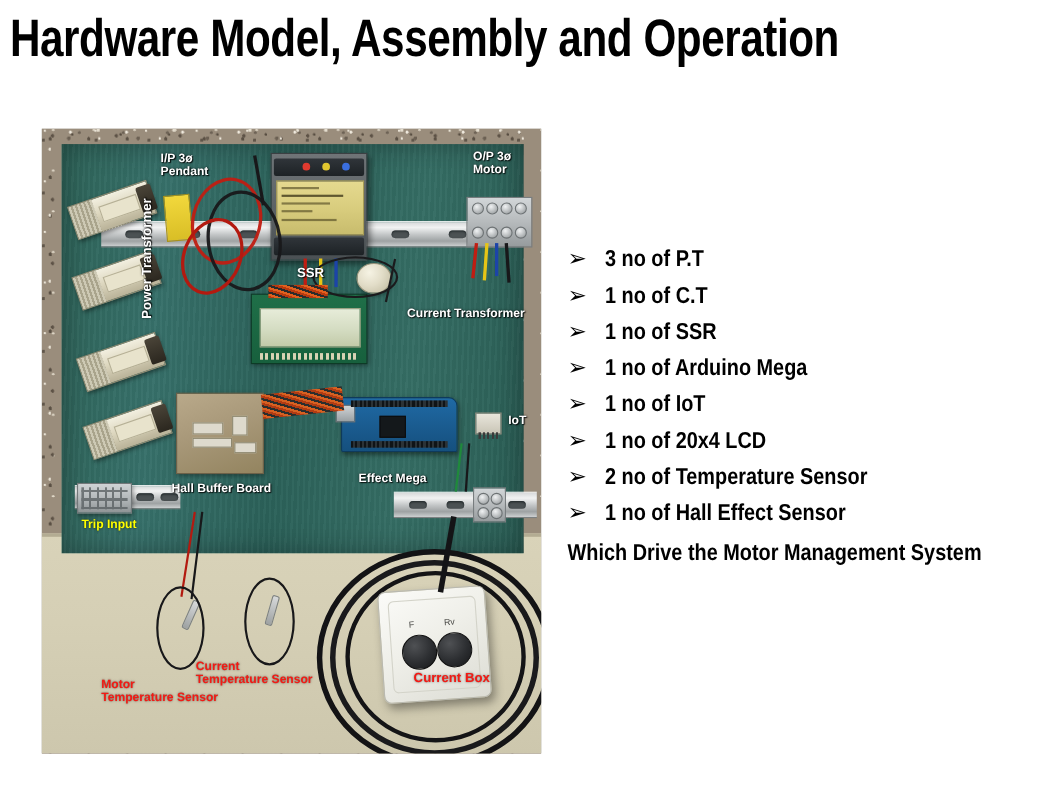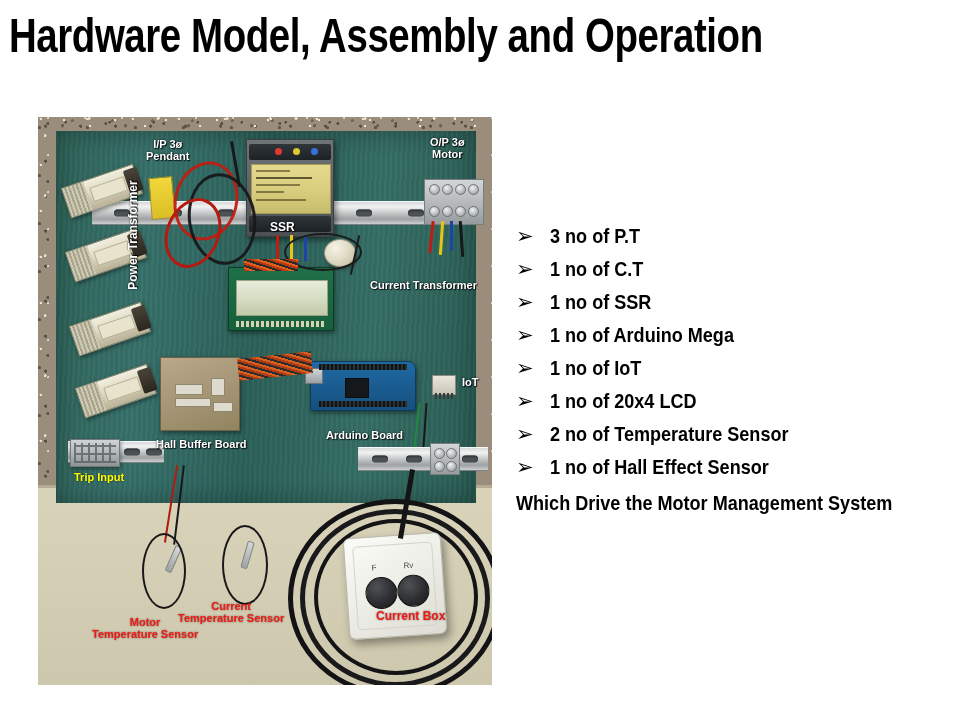--- a/index.html
+++ b/index.html
@@ -299,21 +299,21 @@
     font-family: "Liberation Sans", sans-serif;
     font-weight: bold;
     color: #ffffff;
     text-shadow: 0 0 2px rgba(0,0,0,.9), 1px 1px 1px rgba(0,0,0,.8);
     white-space: nowrap;
     line-height: 1.06;
     transform-origin: left top;
   }
   .anno.red    { color: #f31a14; text-shadow: 0 0 2px rgba(0,0,0,.55); }
   .anno.yellow { color: #ffff00; text-shadow: 0 0 2px rgba(0,0,0,.75); }
-  .anno.center { text-align: center; }
+  .anno.center { }
   .anno.vert {
     transform: rotate(-90deg);
     transform-origin: left bottom;
   }
 
   
   #bullets {
     position: absolute;
     left: 516px;
     top: 224px;
@@ -518,29 +518,29 @@
   <div class="anno center" style="left:108px; top:22px; font-size:11px;">
     <div>I/P 3ø</div>
     <div>Pendant</div>
   </div>
 
   <div class="anno center" style="left:392px; top:20px; font-size:11px;">
     <div>O/P 3ø</div>
     <div>Motor</div>
   </div>
 
-  <div class="anno" style="left:232px; top:104px; font-size:12px;">SSR</div>
+  <div class="anno" style="left:232px; top:125px; font-size:12px;">SSR</div>
 
   <div class="anno" style="left:332px; top:163px; font-size:11px;">Current Transformer</div>
 
   <div class="anno vert" style="left:102px; top:160px; font-size:12px;">Power Transformer</div>
 
   <div class="anno" style="left:118px; top:322px; font-size:11px;">Hall Buffer  Board</div>
 
-  <div class="anno" style="left:288px; top:313px; font-size:11px;">Arduino Board</div>
+  <div class="anno" style="left:288px; top:313px; font-size:11px;">Effect Mega</div>
 
   <div class="anno" style="left:424px; top:260px; font-size:11px;">IoT</div>
 
   <div class="anno yellow" style="left:36px; top:355px; font-size:11px;">Trip Input</div>
 
   <div class="anno red center" style="left:54px; top:500px; font-size:11px;">
     <div>Motor</div>
     <div>Temperature Sensor</div>
   </div>
 

